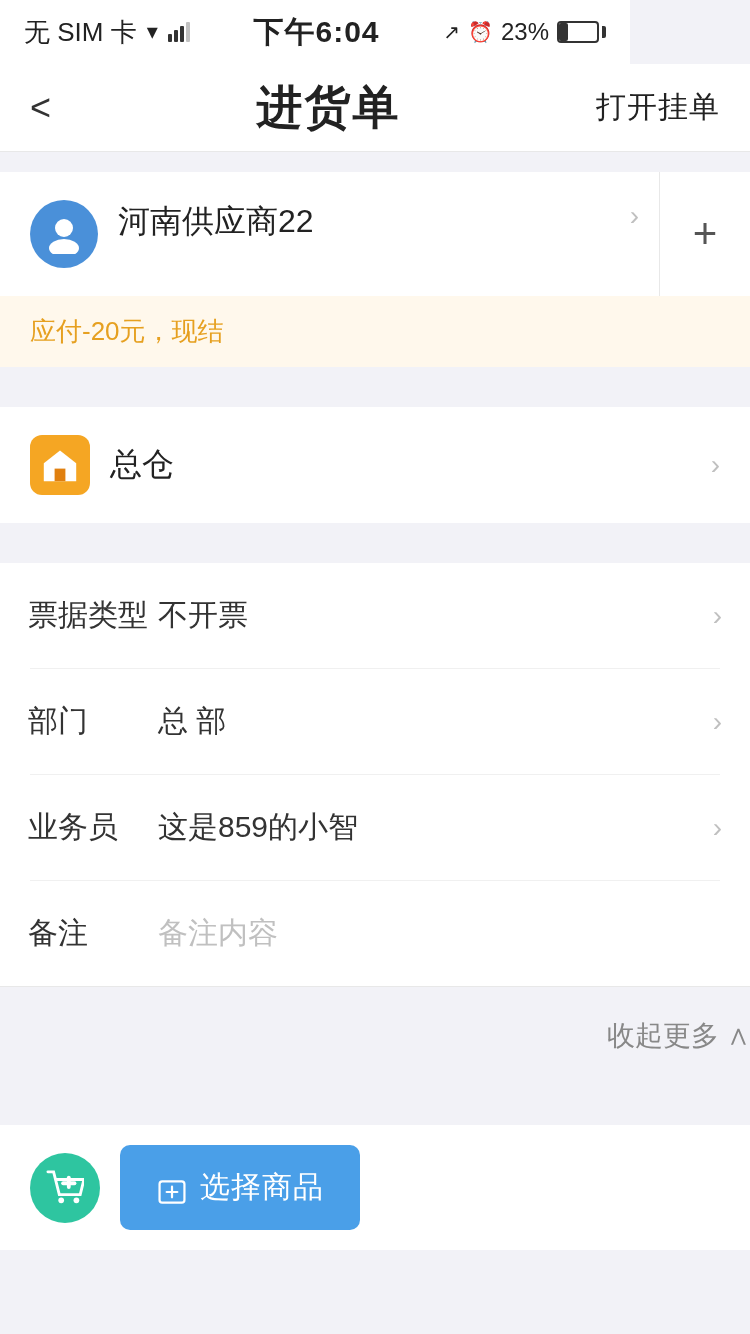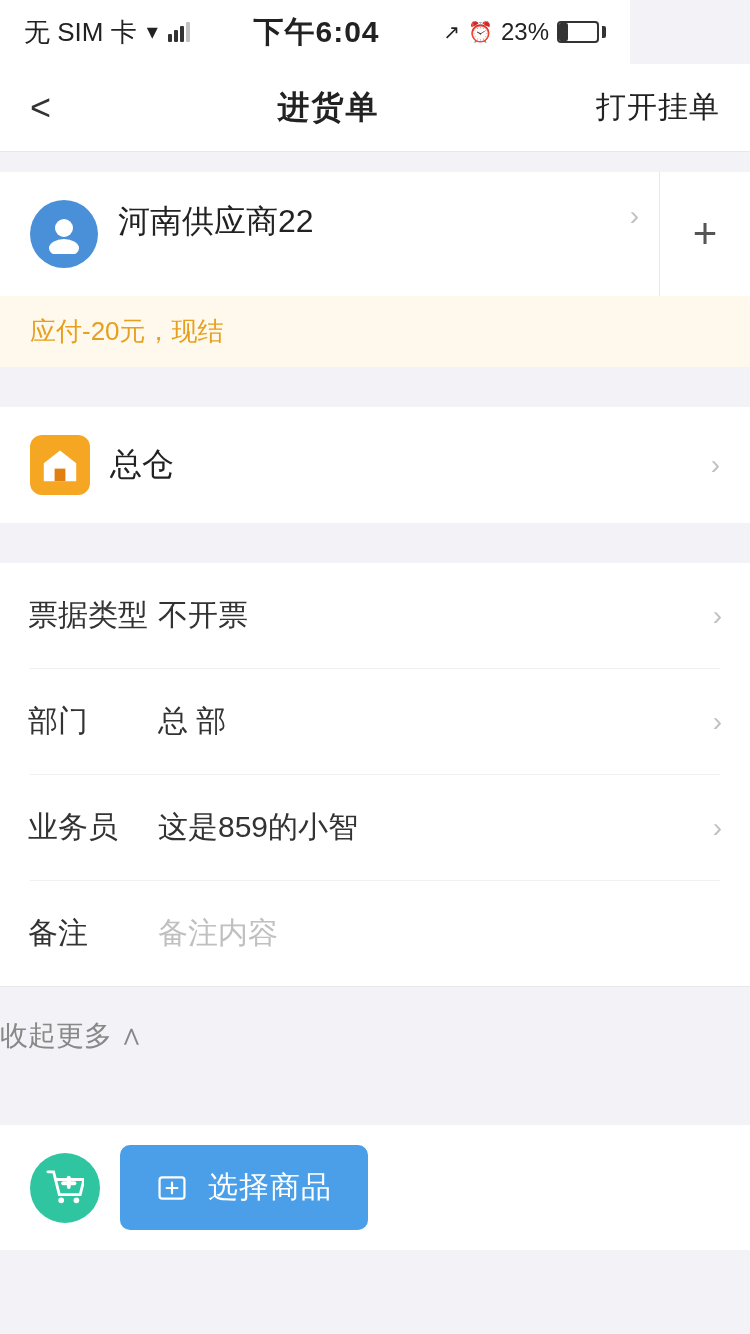--- a/index.html
+++ b/index.html
@@ -82,21 +82,21 @@
       border-bottom: 1px solid #e8e8e8;
     }
     .nav-back {
       font-size: 36px;
       color: #333;
       cursor: pointer;
       padding: 10px;
       margin-left: -10px;
     }
     .nav-title {
-      font-size: 32px;
+      font-size: 46px;
       font-weight: 600;
       color: #222;
       letter-spacing: 2px;
     }
     .nav-action {
       font-size: 30px;
       color: #222;
       cursor: pointer;
       letter-spacing: 1px;
     }
@@ -223,21 +223,21 @@
     }
     .form-divider {
       height: 1px;
       background: #f0f0f0;
       margin: 0 30px;
     }
 
     
     .collapse-btn {
       background: #f2f2f7;
-      text-align: left;
+      text-align: right;
       padding: 30px 0;
       font-size: 28px;
       color: #888;
       cursor: pointer;
       border-top: 1px solid #e8e8e8;
     }
 
     
     .bottom-bar {
       background: #fff;
@@ -268,22 +268,22 @@
       color: #333;
     }
     .select-product-btn {
       background: #4a9fe8;
       color: #fff;
       border: none;
       border-radius: 10px;
       padding: 22px 36px;
       font-size: 30px;
       display: flex;
-      align-items: center;
-      gap: 20px;
+      align-items: flex-end;
+      gap: 12px;
       cursor: pointer;
       letter-spacing: 1px;
     }
     .select-product-btn svg {
       width: 32px;
       height: 32px;
       fill: #fff;
     }
 
     

